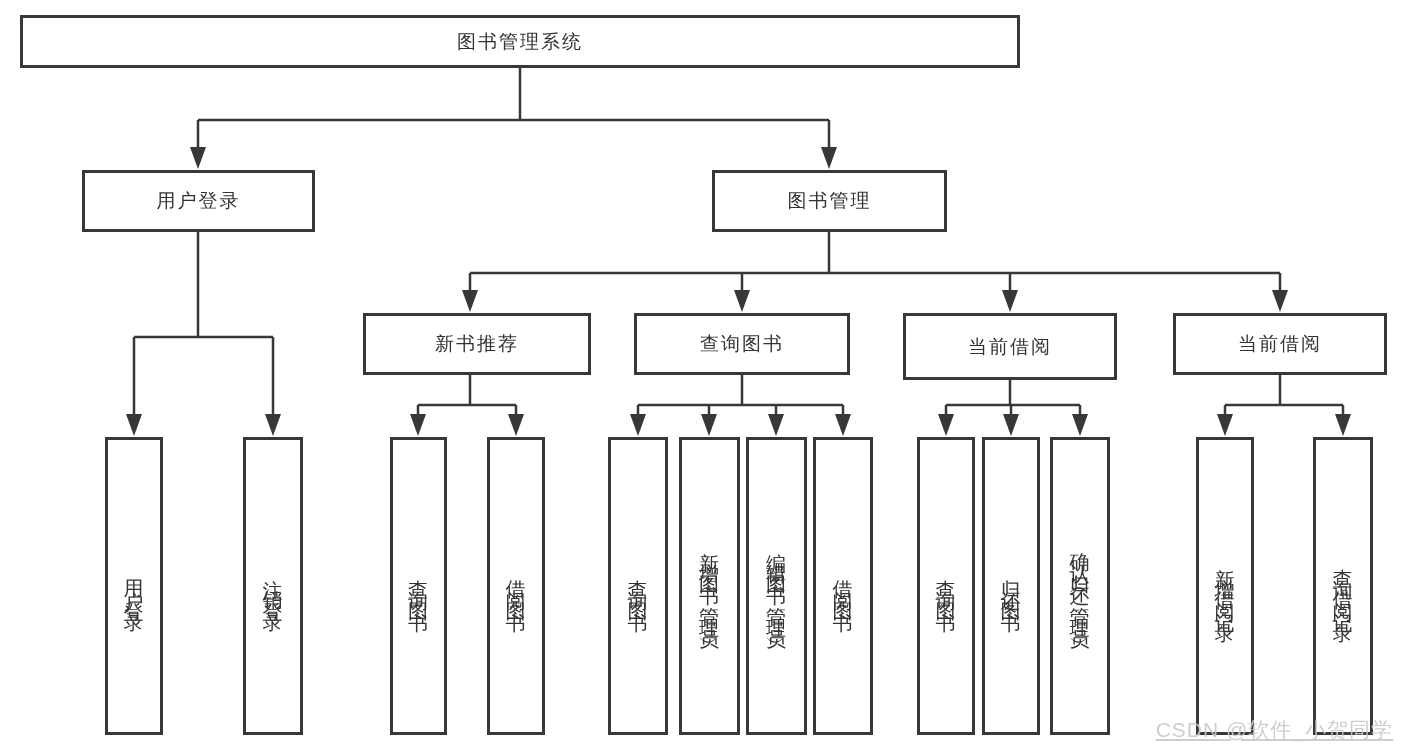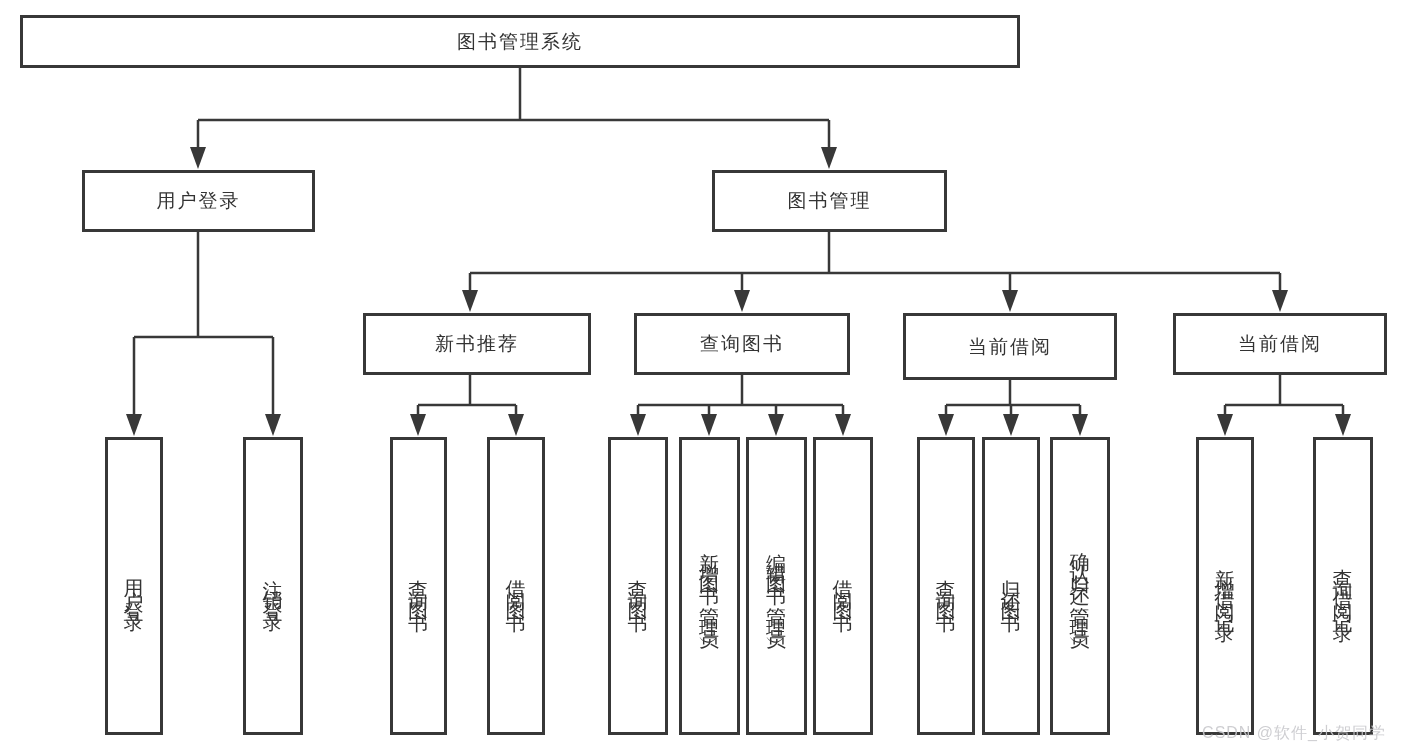--- a/index.html
+++ b/index.html
@@ -15,22 +15,22 @@
     box-sizing:border-box;display:flex;align-items:center;justify-content:center;
     color:#333333;
   }
   .node .lbl{white-space:nowrap;}
   .h .lbl{font-size:19px;letter-spacing:2px;}
   .leaf .lbl{
     writing-mode:vertical-rl;text-orientation:mixed;
     font-size:20px;letter-spacing:11px;line-height:1;white-space:normal;
   }
   .watermark{
-    position:absolute;right:19px;bottom:3px;z-index:3;
-    font-size:16px;letter-spacing:1px;color:#c9c9cd;opacity:.9;
+    position:absolute;right:12px;bottom:3px;z-index:3;
+    font-size:21px;letter-spacing:1px;color:#c9c9cd;opacity:.9;text-decoration:underline;
   }
 </style>
 </head>
 <body>
 
 <div class="stage">
 
   <svg class="edges" width="1405" height="747" viewBox="0 0 1405 747">
     <g>
       <path class="edge" d="M520 68 V120 M198 120 H829 M198 120 V149 M829 120 V149"></path>

